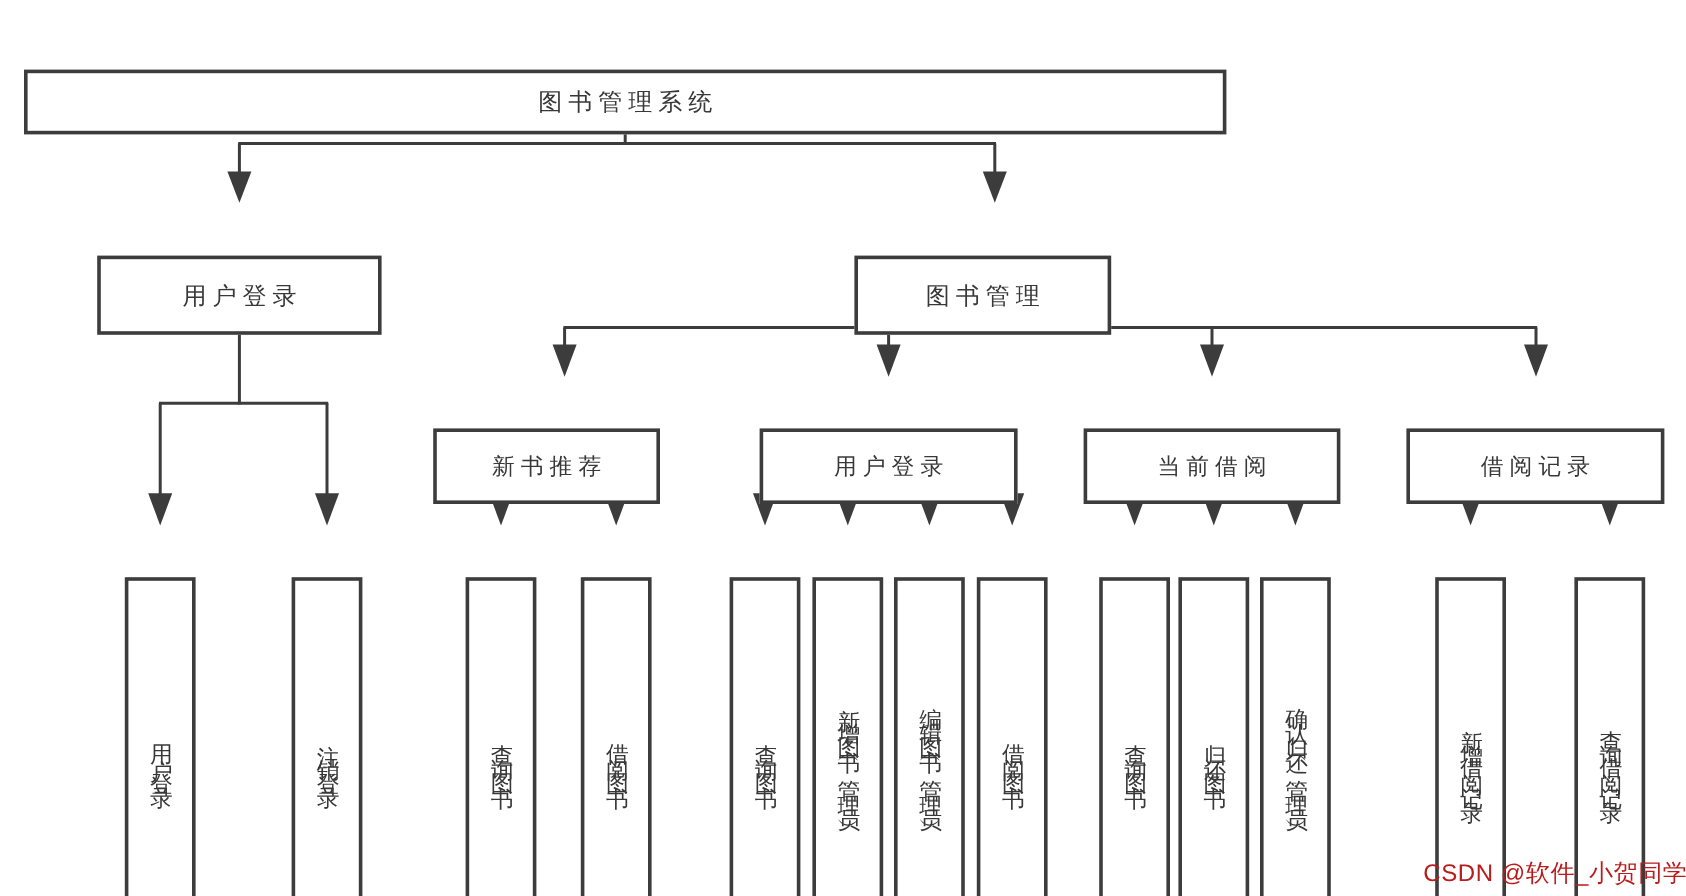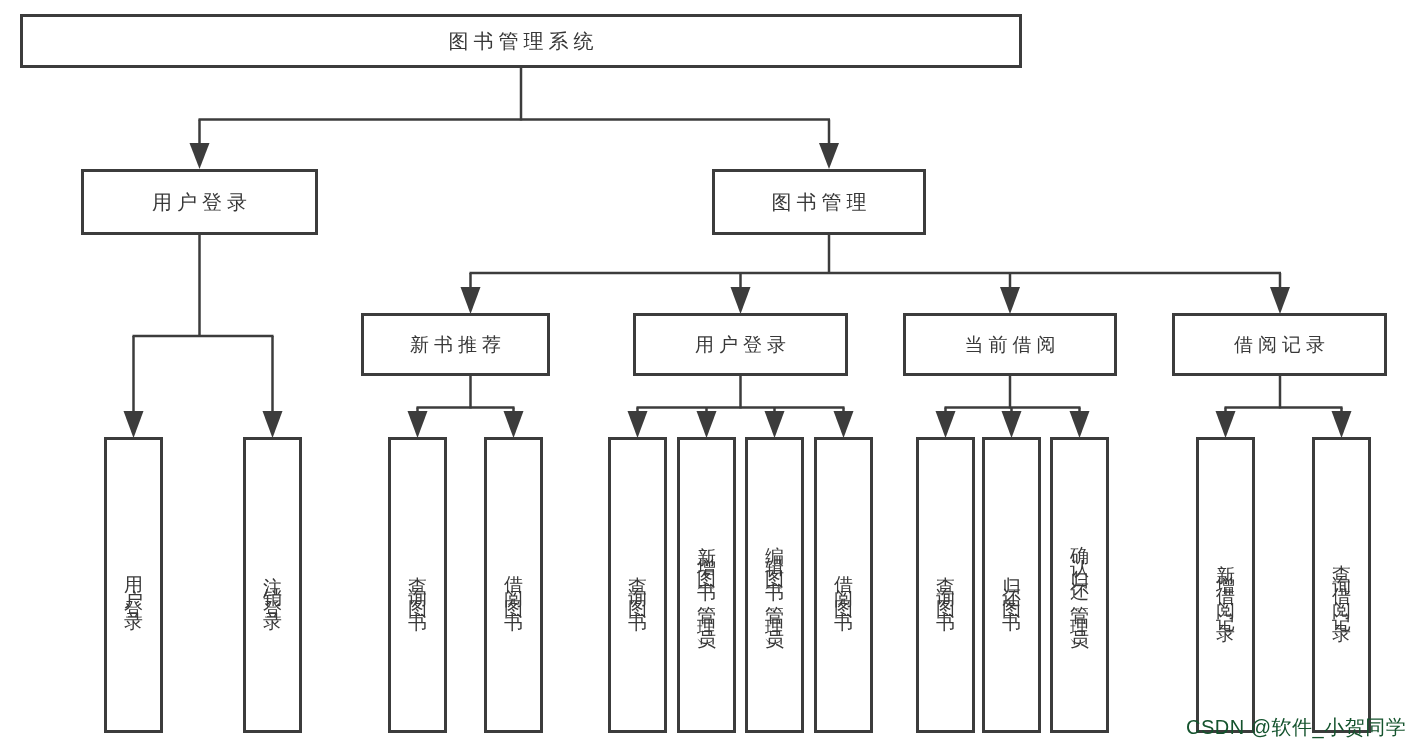--- a/index.html
+++ b/index.html
@@ -22,20 +22,21 @@
   .node {
     position: absolute;
     box-sizing: border-box;
     border: 3px solid #3c3c3c;
     background: #ffffff;
     display: flex;
     align-items: center;
     justify-content: center;
     color: #383838;
     z-index: 2;
+    margin-top: 44px;
   }
   .hnode { font-size: 20px; letter-spacing: 5px; text-indent: 5px; }
   .root  { left: 20px;  top: 14px;  width: 1002px; height: 54px; }
   .l2    { top: 169px; height: 66px; }
   .l2-user { left: 81px;  width: 237px; }
   .l2-book { left: 712px; width: 214px; }
   .l3    { top: 313px; height: 63px; font-size: 19px; }
   .l3-a  { left: 361px;  width: 189px; }
   .l3-b  { left: 633px;  width: 215px; }
   .l3-c  { left: 903px;  width: 214px; font-family: Liberation Mono, monospace; }
@@ -48,21 +49,21 @@
     line-height: 1.05;
     letter-spacing: 12px;
     white-space: nowrap;
     color: #383838;
   }
   .watermark {
     position: absolute;
     left: 1186px;
     top: 714px;
     font-size: 20px;
-    color: #14532d;
+    color: #b91c1c;
     letter-spacing: 0.5px;
     z-index: 5;
     white-space: nowrap;
   }
 </style>
 </head>
 <body>
 
 <div class="canvas">
 

